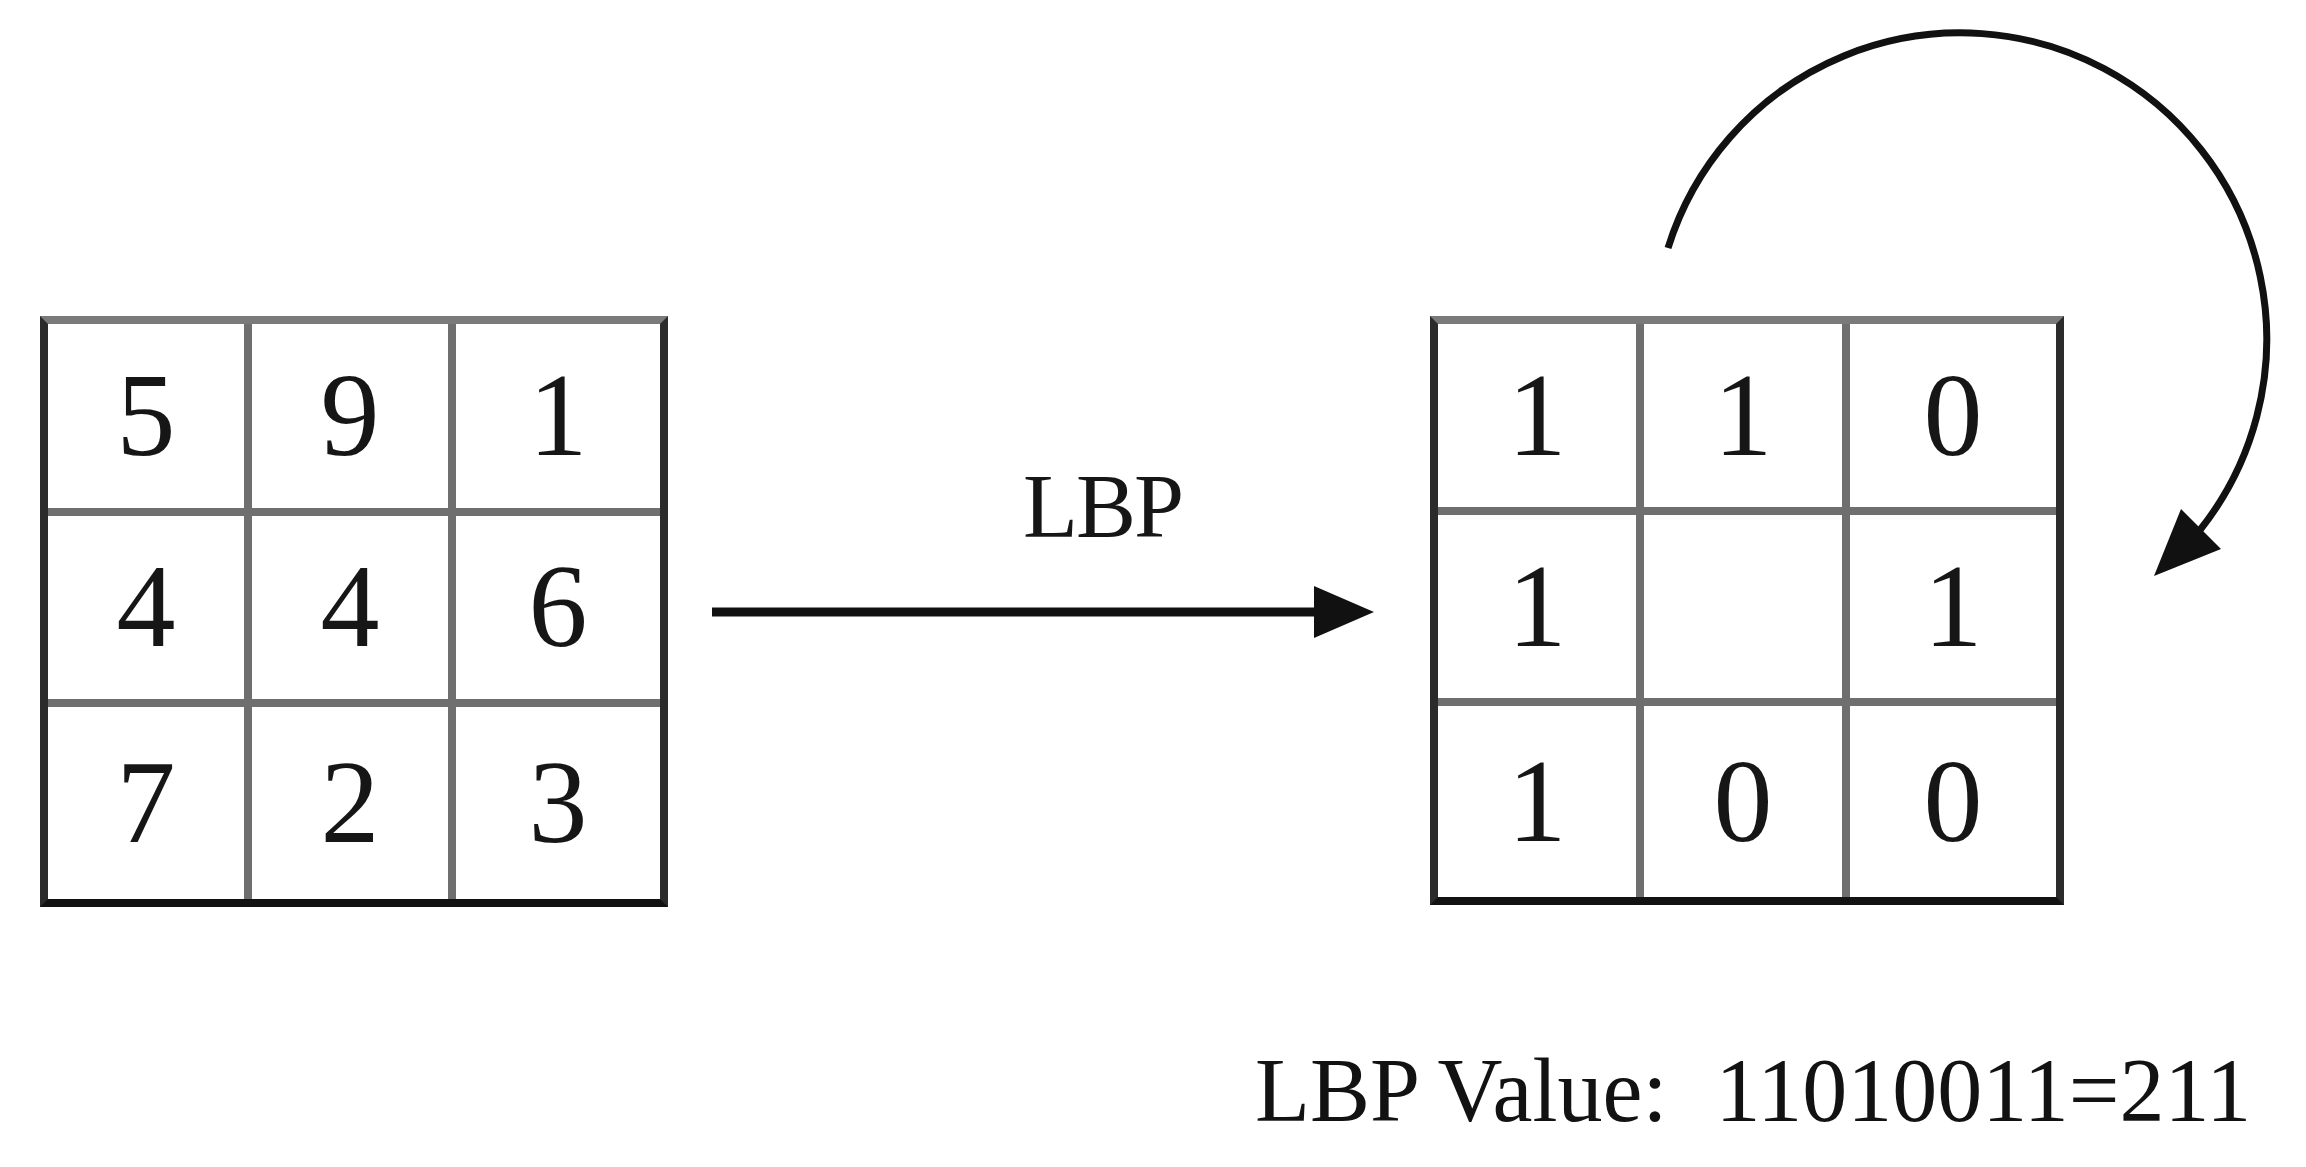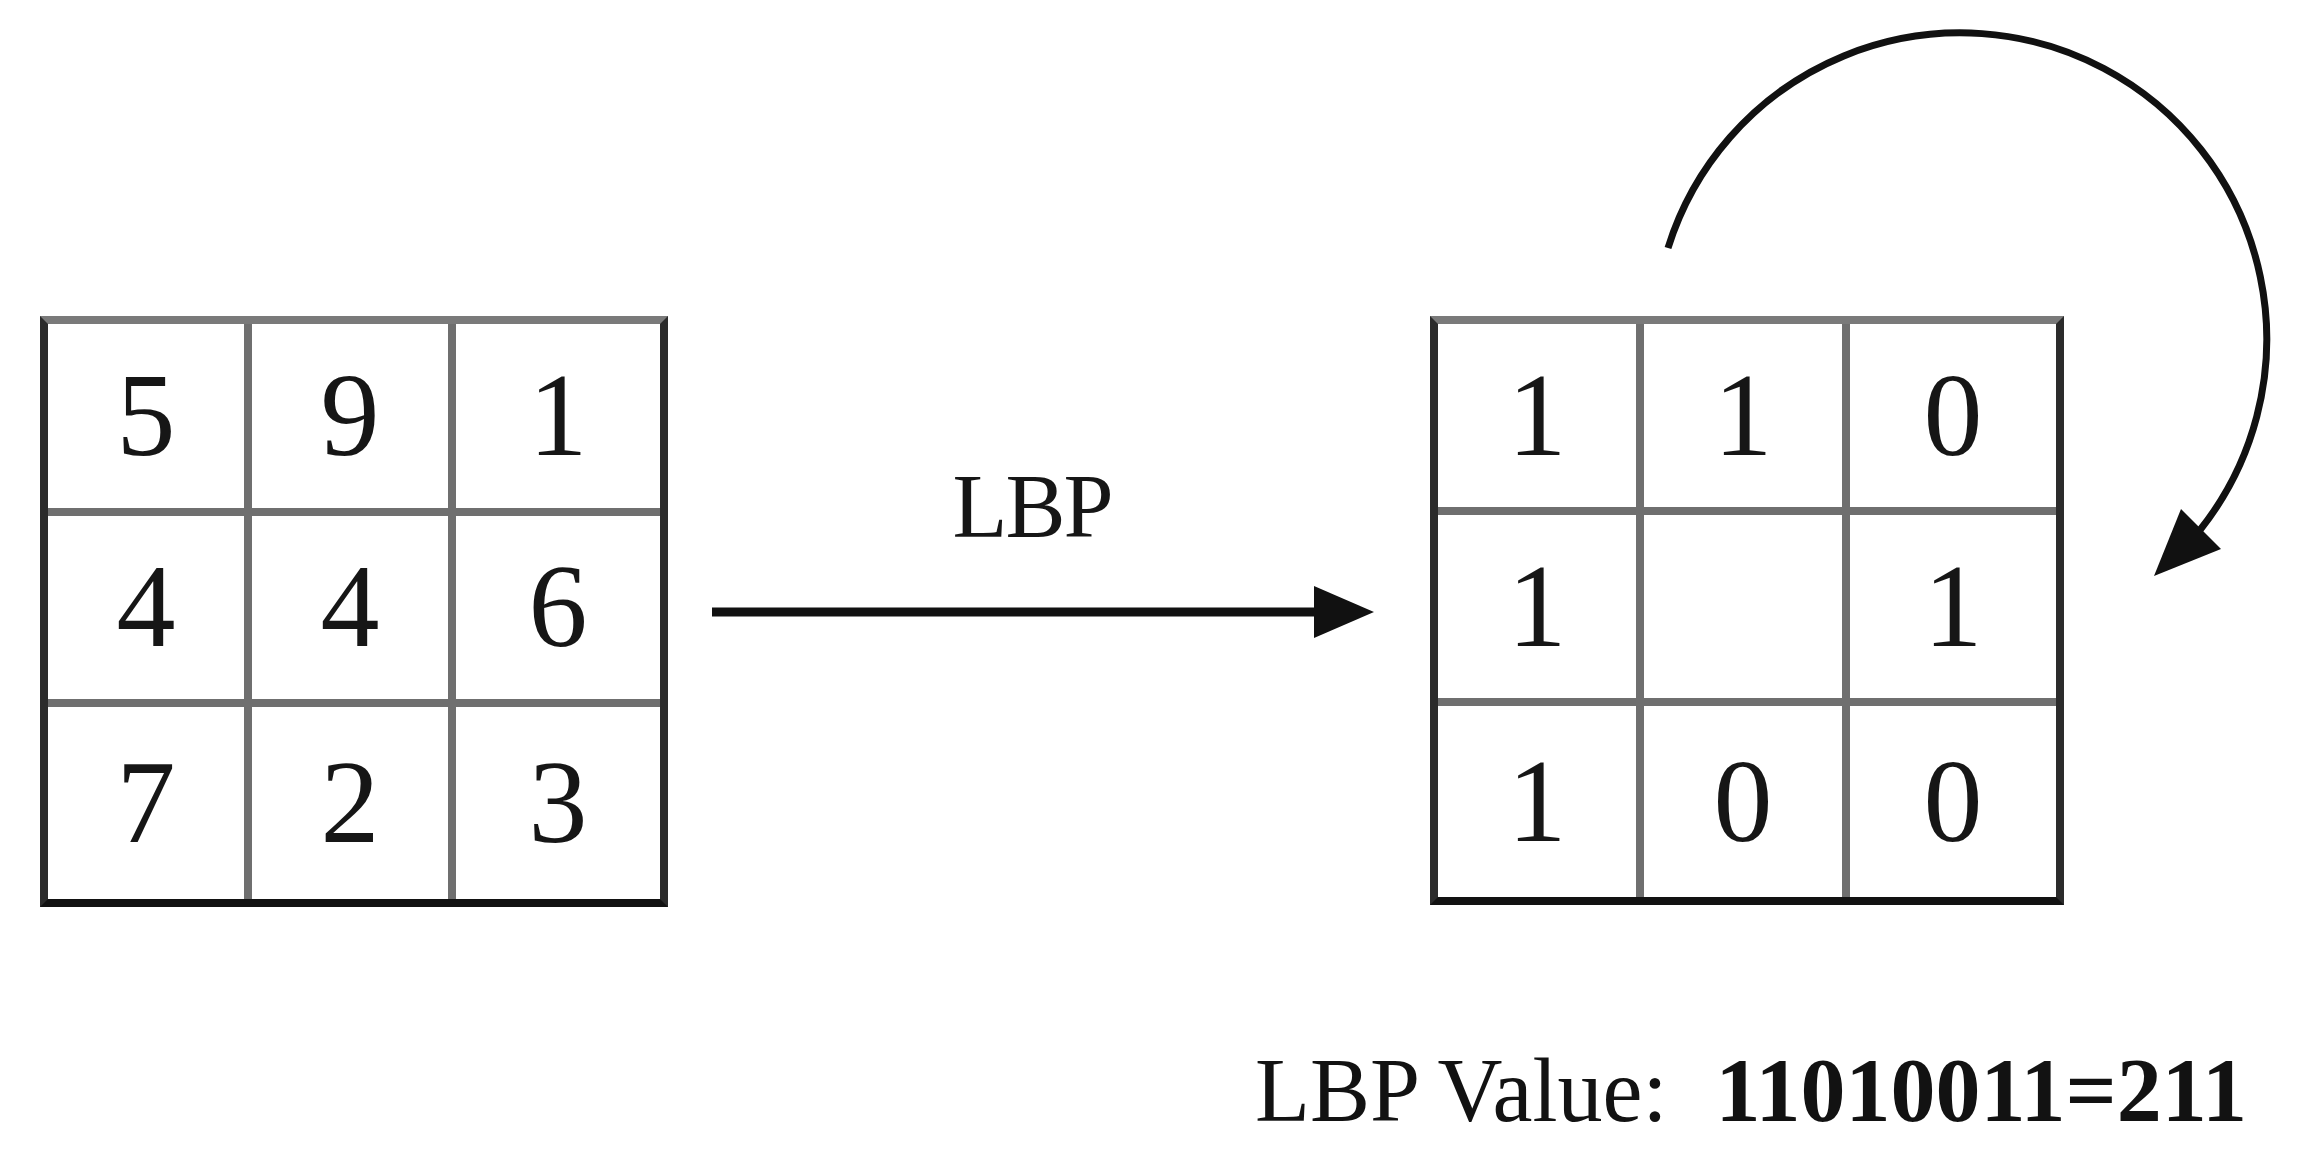--- a/index.html
+++ b/index.html
@@ -18,28 +18,28 @@
   #left-grid  { left:40px;   top:316px; width:628px; height:591px; }
   #right-grid { left:1430px; top:316px; width:634px; height:589px; }
   .cell {
     display:flex; align-items:center; justify-content:center;
     box-sizing:border-box; font-size:118px; color:#161616; line-height:1;
   }
   .cell.c0, .cell.c1 { border-right:8px solid #6f6f6f; }
   .cell.r0, .cell.r1 { border-bottom:8px solid #6f6f6f; }
   #lbp-label {
     position:absolute; left:882px; top:462px; width:300px;
-    text-align:center; font-size:90px; letter-spacing:-2px;
+    text-align:right; font-size:90px; letter-spacing:-2px;
     color:#161616; line-height:1.0; white-space:nowrap;
   }
   #caption {
     position:absolute; left:1255px; top:1046px;
     font-size:90px; color:#121212; white-space:nowrap; line-height:1.0;
   }
-  #caption .value { margin-left:48px;font-weight:bold; }
+  #caption .value { margin-left:48px; }
   svg.overlay { position:absolute; left:0; top:0; pointer-events:none; }
 </style>
 </head>
 <body>
 
 <div class="canvas">
 
   <div class="grid" id="left-grid">
     <div class="cell r0 c0">5</div>
     <div class="cell r0 c1">9</div>

